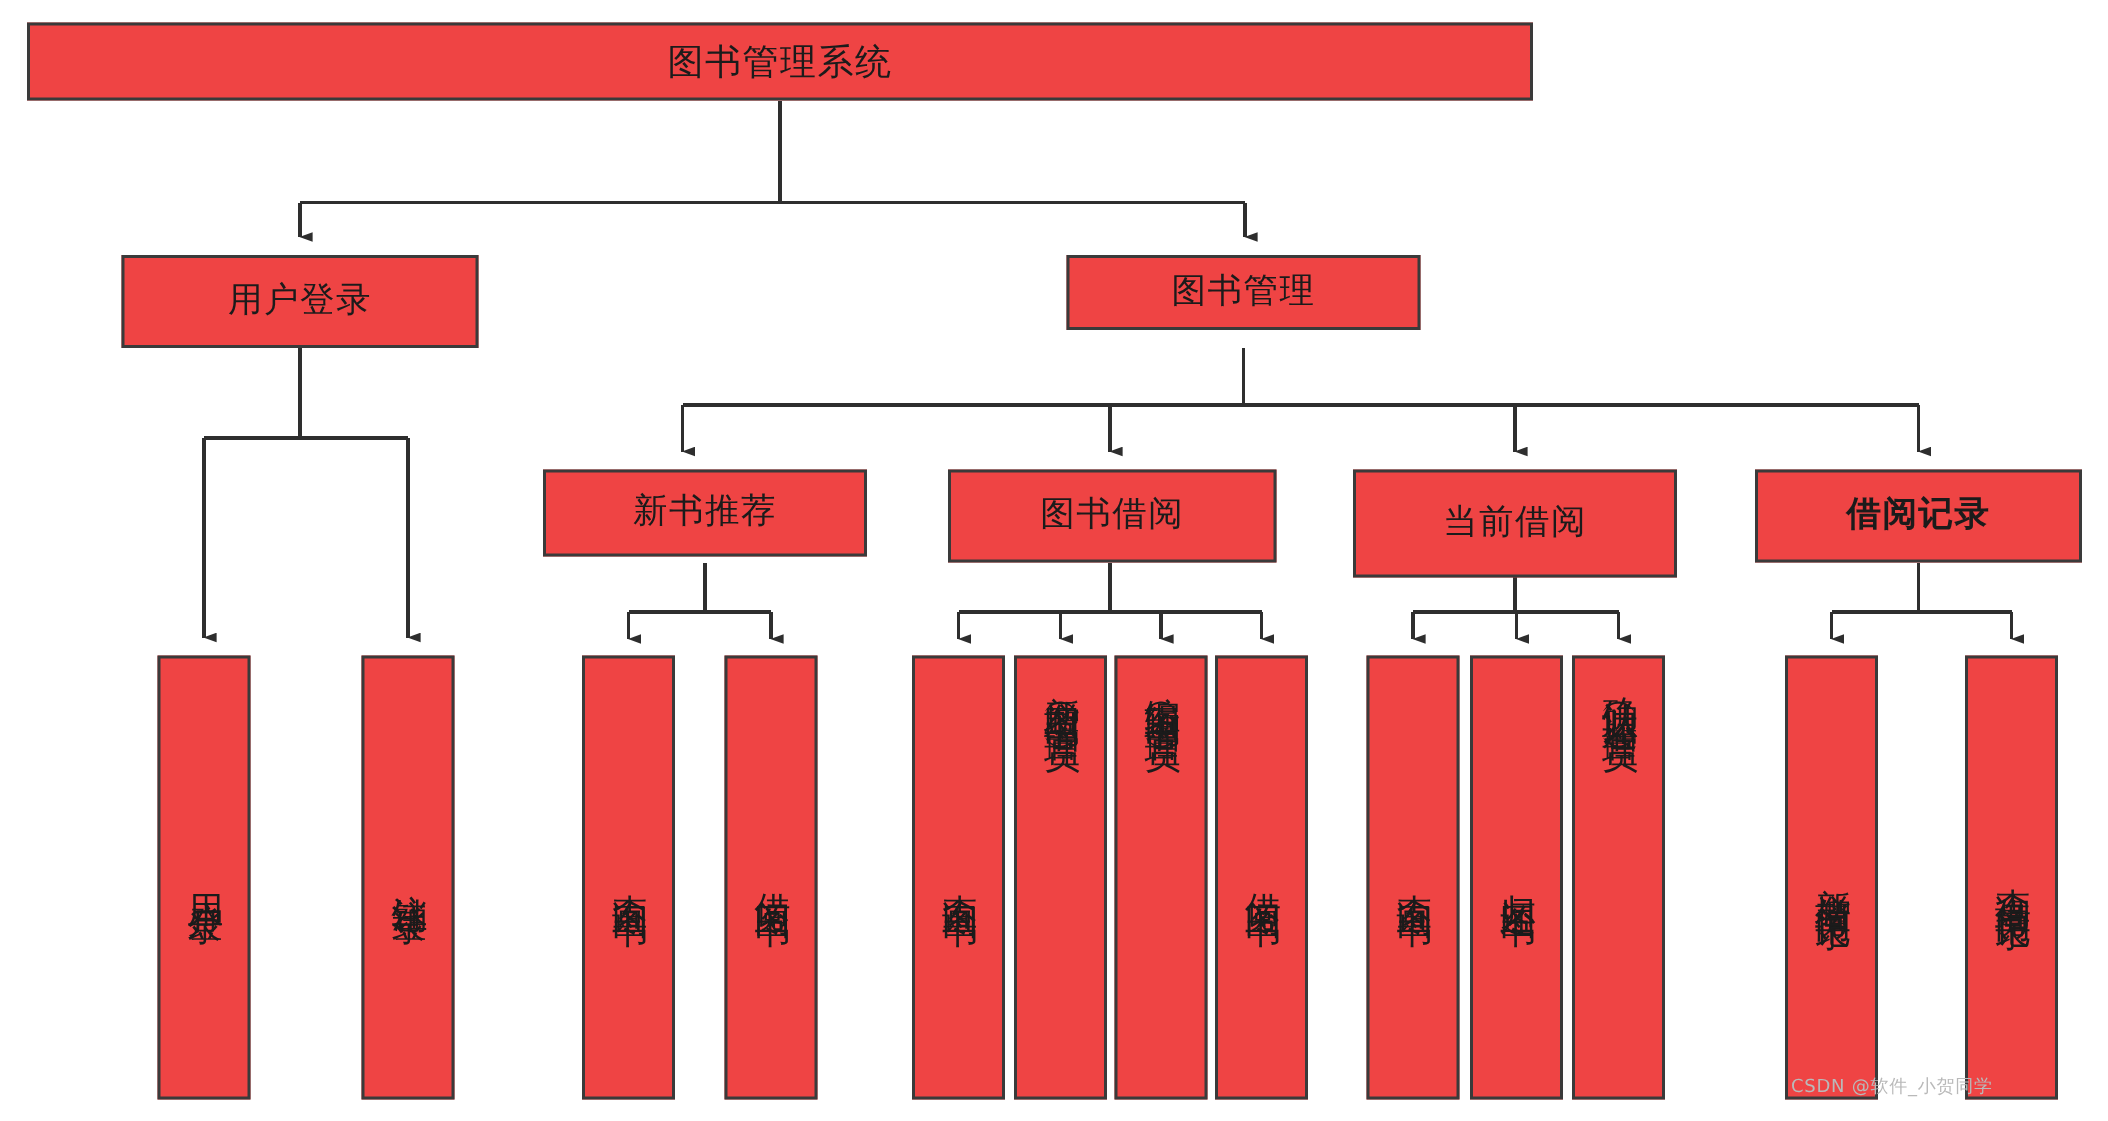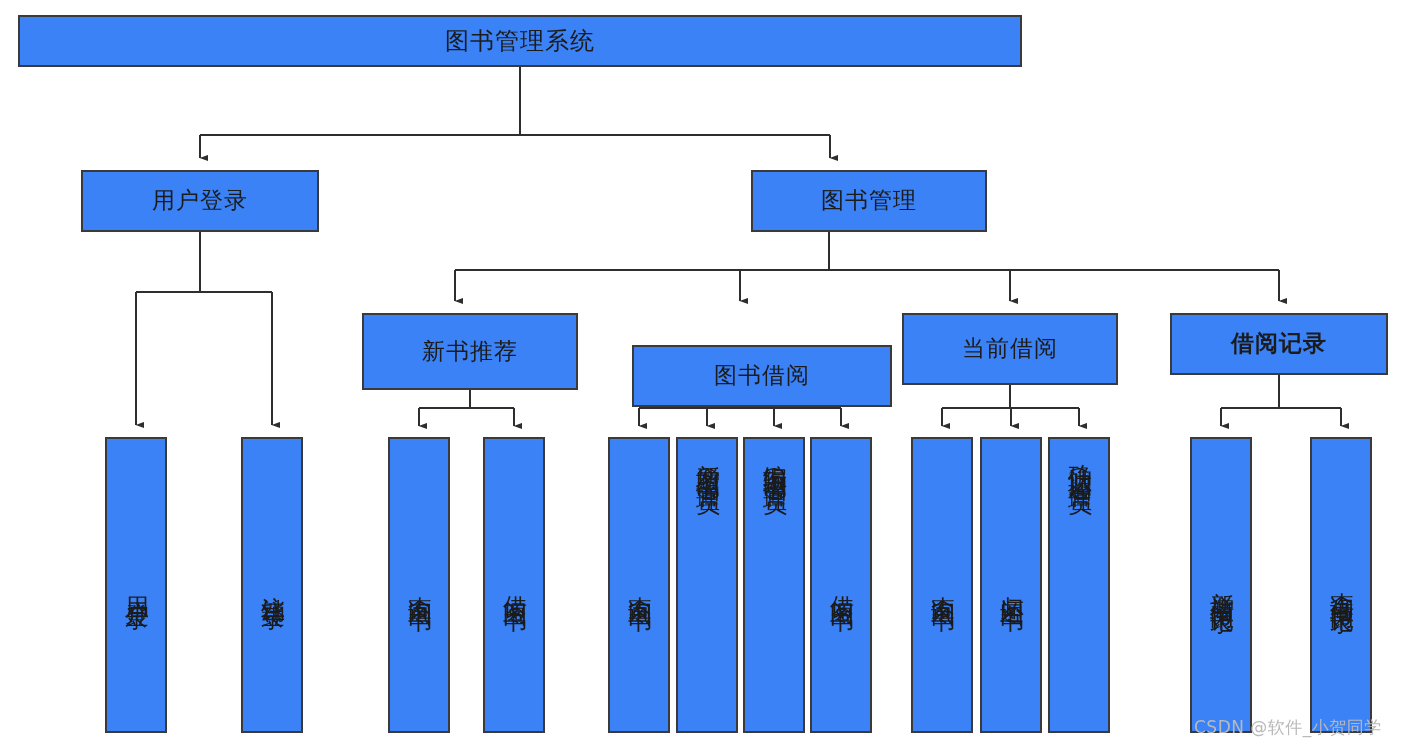--- a/index.html
+++ b/index.html
@@ -22,21 +22,21 @@
     position: absolute;
     left: 0;
     top: 0;
     width: 1405px;
     height: 747px;
     pointer-events: none;
   }
   .node {
     position: absolute;
     box-sizing: border-box;
-    background: #3b82f6;
+    background: #ef4444;
     border: 2.5px solid #3a3a3a;
     display: flex;
     align-items: center;
     justify-content: center;
     color: #1b1b1b;
   }
   .node.horiz {
     font-size: 23px;
     letter-spacing: 1px;
     line-height: 1.1;
@@ -64,21 +64,21 @@
     display: flex;
     align-items: center;
     justify-content: center;
   }
   .leaf-inner.topalign {
     align-items: flex-start;
     padding-top: 6px;
   }
   .watermark {
     position: absolute;
-    font-size: 17px;
+    font-size: 12px;
     color: #b9b9b9;
     white-space: nowrap;
     letter-spacing: 0.5px;
   }
 </style>
 </head>
 <body>
 
 <div id="canvas">
 
@@ -132,28 +132,28 @@
     </g>
   </svg>
 
   <div class="node horiz root" style="left:18px; top:15px; width:1004px; height:52px;">
     <span>图书管理系统</span>
   </div>
 
   <div class="node horiz" style="left:81px; top:170px; width:238px; height:62px;">
     <span>用户登录</span>
   </div>
-  <div class="node horiz" style="left:751px; top:170px; width:236px; height:62px;">
+  <div class="node horiz" style="left:711px; top:170px; width:236px; height:50px;">
     <span>图书管理</span>
   </div>
 
-  <div class="node horiz" style="left:362px; top:313px; width:216px; height:77px;">
+  <div class="node horiz" style="left:362px; top:313px; width:216px; height:58px;">
     <span>新书推荐</span>
   </div>
-  <div class="node horiz" style="left:632px; top:313px; width:260px; height:62px;margin-top:32px;">
+  <div class="node horiz" style="left:632px; top:313px; width:219px; height:62px;">
     <span>图书借阅</span>
   </div>
   <div class="node horiz" style="left:902px; top:313px; width:216px; height:72px;">
     <span>当前借阅</span>
   </div>
   <div class="node horiz" style="left:1170px; top:313px; width:218px; height:62px;font-weight:bold;">
     <span>借阅记录</span>
   </div>
 
   <div class="node leaf" style="left:105px; top:437px; width:62px; height:296px;">

